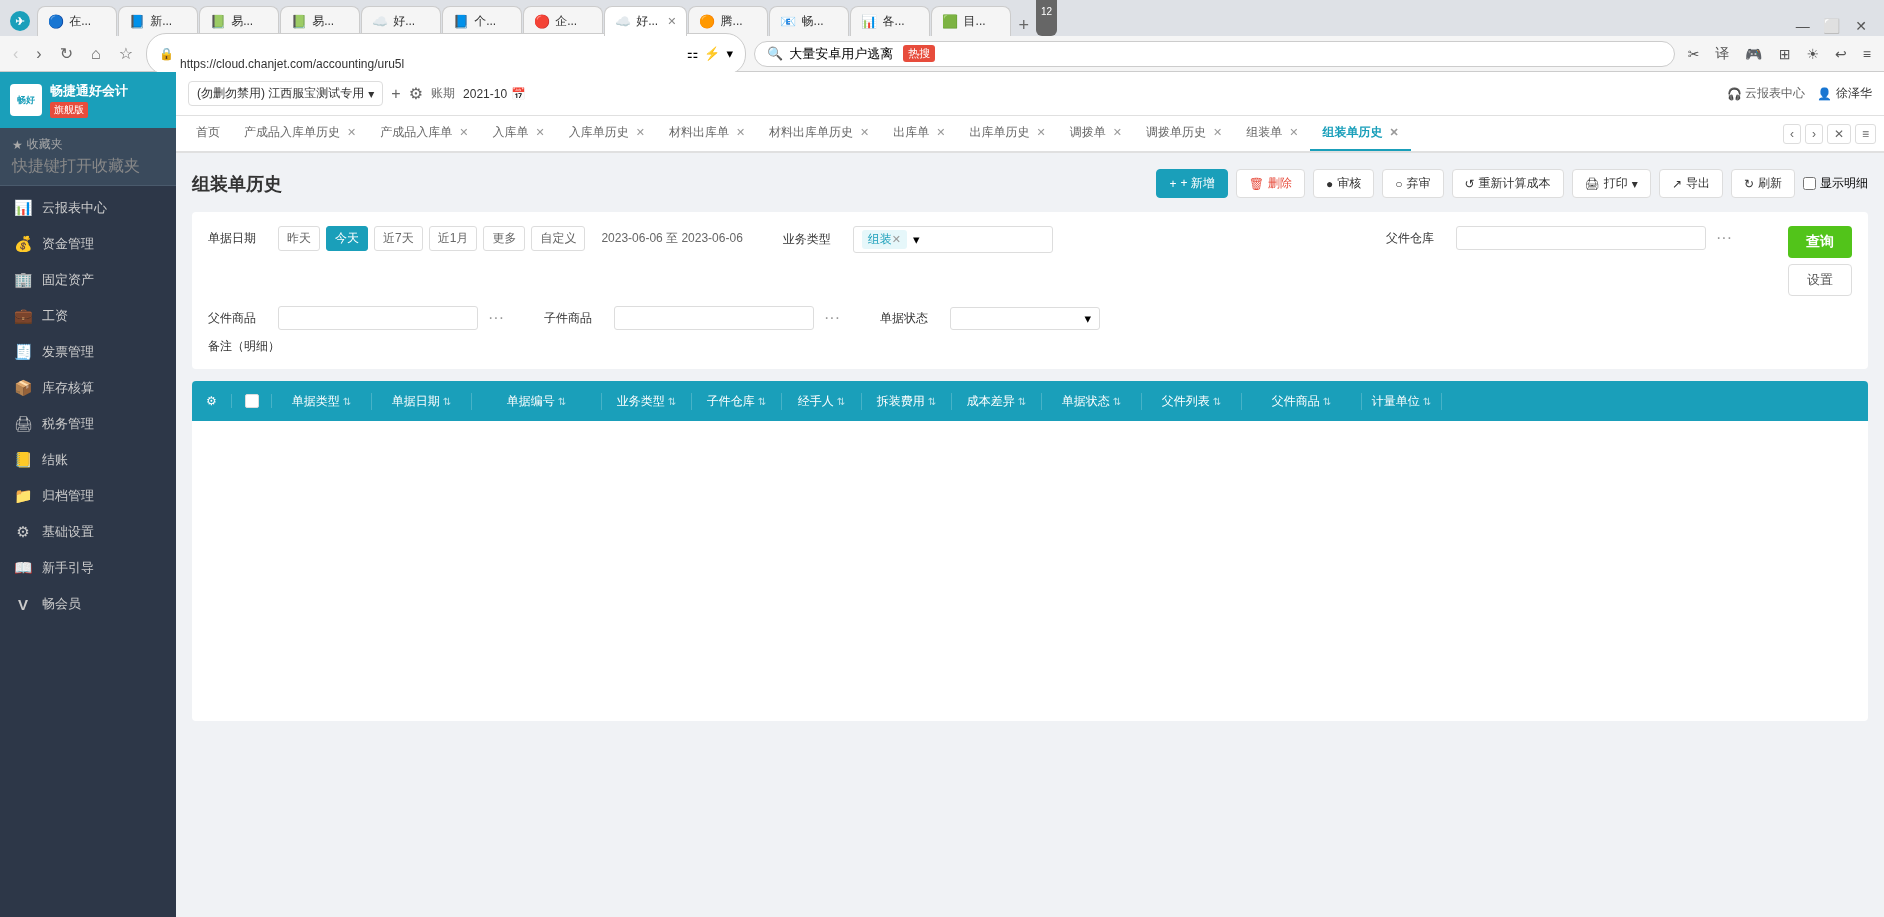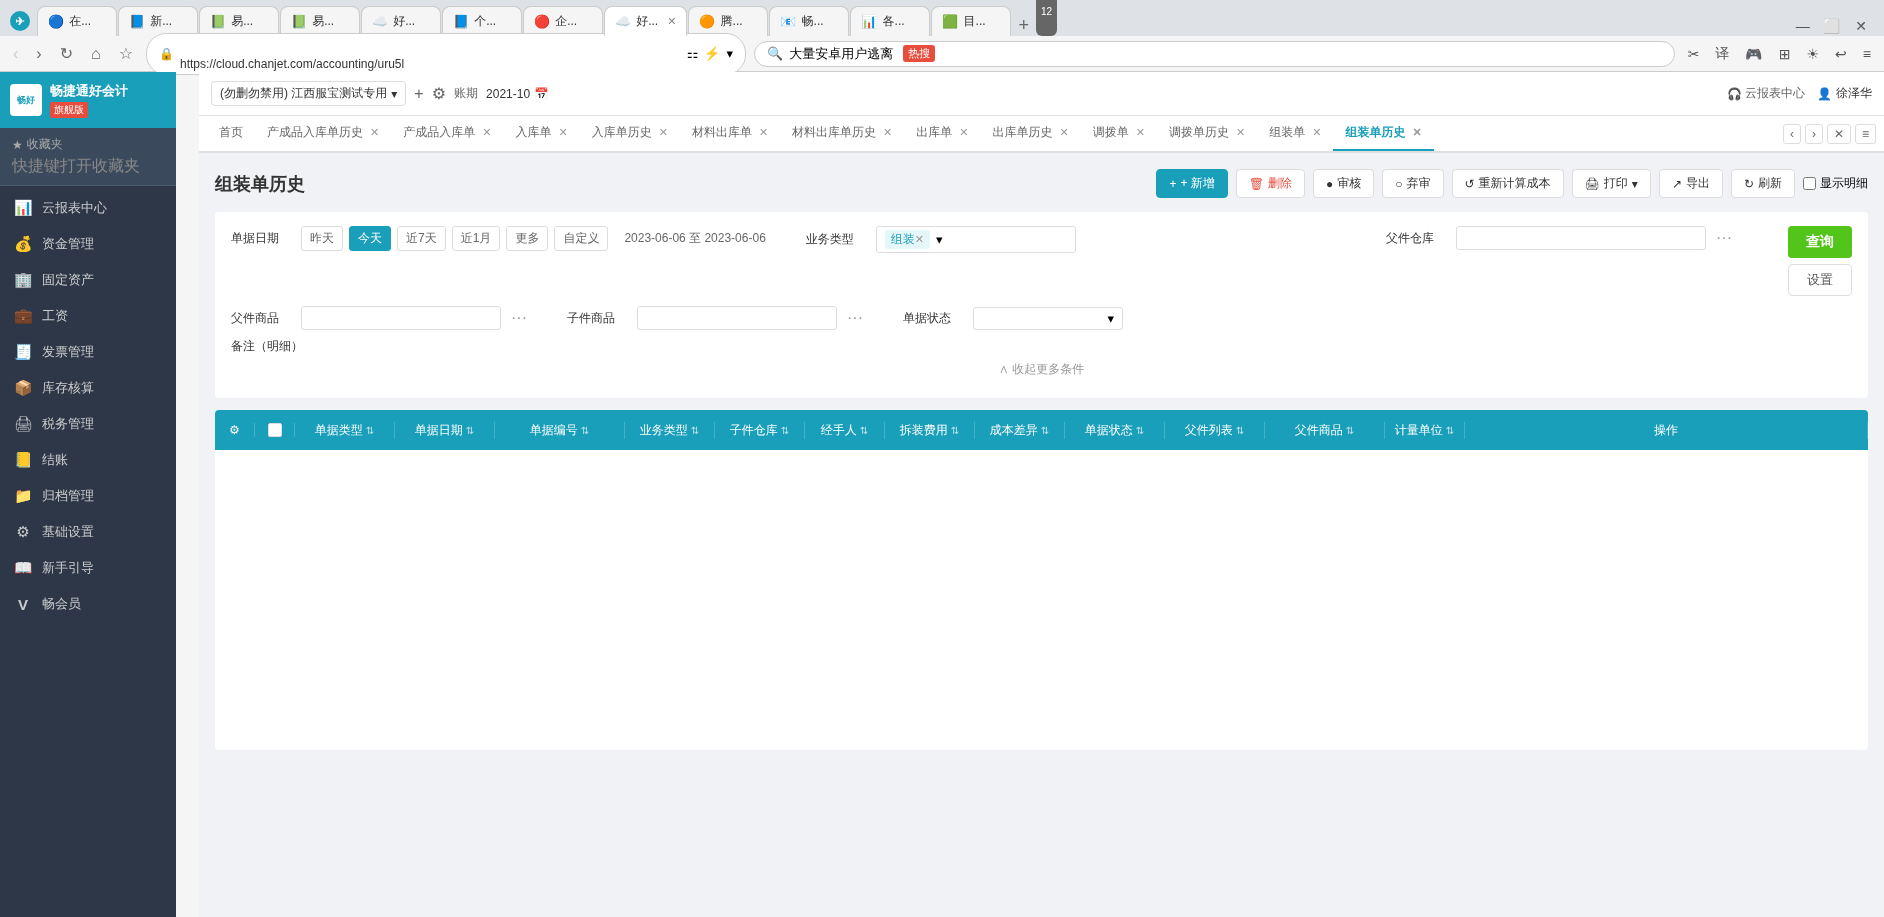--- a/index.html
+++ b/index.html
@@ -34,21 +34,21 @@
     .sidebar-logo { width: 32px; height: 32px; background: #fff; border-radius: 4px; display: flex; align-items: center; justify-content: center; font-size: 10px; color: #1a9fba; font-weight: bold; }
     .sidebar-title { font-size: 13px; color: #fff; font-weight: bold; }
     .favorites-section { padding: 8px 12px; background: #3a4a5c; border-bottom: 1px solid #4a5a6c; }
     .favorites-title { font-size: 12px; color: #aaa; display: flex; align-items: center; gap: 4px; }
     .favorites-sub { font-size: 16px; color: #888; margin-top: 3px; }
     .sidebar-nav { flex: 1; overflow-y: auto; padding: 4px 0; }
     .nav-item { display: flex; align-items: center; padding: 9px 14px; cursor: pointer; color: #ccc; font-size: 13px; gap: 10px; }
     .nav-item .nav-icon { font-size: 15px; width: 18px; text-align: center; }
 
     
-    .main-content { flex: 1; display: flex; flex-direction: column; background: #f0f2f5; overflow: hidden; margin-left: 23px; }
+    .main-content { flex: 1; display: flex; flex-direction: column; background: #f0f2f5; overflow: hidden; }
 
     
     .top-bar { background: #fff; display: flex; align-items: center; padding: 6px 12px; gap: 8px; border-bottom: 1px solid #e0e0e0; height: 44px; }
     .company-selector { display: flex; align-items: center; gap: 4px; border: 1px solid #ddd; border-radius: 4px; padding: 3px 8px; font-size: 12px; color: #333; cursor: pointer; background: #fff; }
     .period-label { font-size: 12px; color: #666; }
     .period-value { font-size: 12px; color: #333; display: flex; align-items: center; gap: 4px; }
     .top-bar-right { margin-left: auto; display: flex; align-items: center; gap: 12px; }
     .support-btn { font-size: 12px; color: #666; cursor: pointer; display: flex; align-items: center; gap: 3px; }
     .user-info { font-size: 12px; color: #333; display: flex; align-items: center; gap: 4px; }
 
@@ -461,24 +461,20 @@
               <span style="flex:1;"></span>
               <span>▾</span>
             </div>
           </div>
         </div>
 
         <div style="display:flex;align-items:center;gap:10px;">
           <span class="filter-label">备注（明细）</span>
         </div>
 
-        <div class="collapse-bar">
-          <span>∧</span>
-          <span>收起更多条件</span>
-        </div>
       </div>
 
       <div class="table-container">
         <div class="table-header">
           <div class="th th-settings">
             <span>⚙</span>
           </div>
           <div class="th th-checkbox">
             <div class="checkbox"></div>
           </div>
@@ -523,23 +519,20 @@
             <span class="sort-icon">⇅</span>
           </div>
           <div class="th th-sort" style="width:120px;">
             <span>父件商品</span>
             <span class="sort-icon">⇅</span>
           </div>
           <div class="th th-sort" style="width:80px;">
             <span>计量单位</span>
             <span class="sort-icon">⇅</span>
           </div>
-          <div class="th" style="flex:1;background:#1a9fba;">
-            <span>操作</span>
-          </div>
         </div>
         <div class="table-body">
           <div class="empty-row"></div>
         </div>
       </div>
 
     </div>
   </div>
 
 </div>

